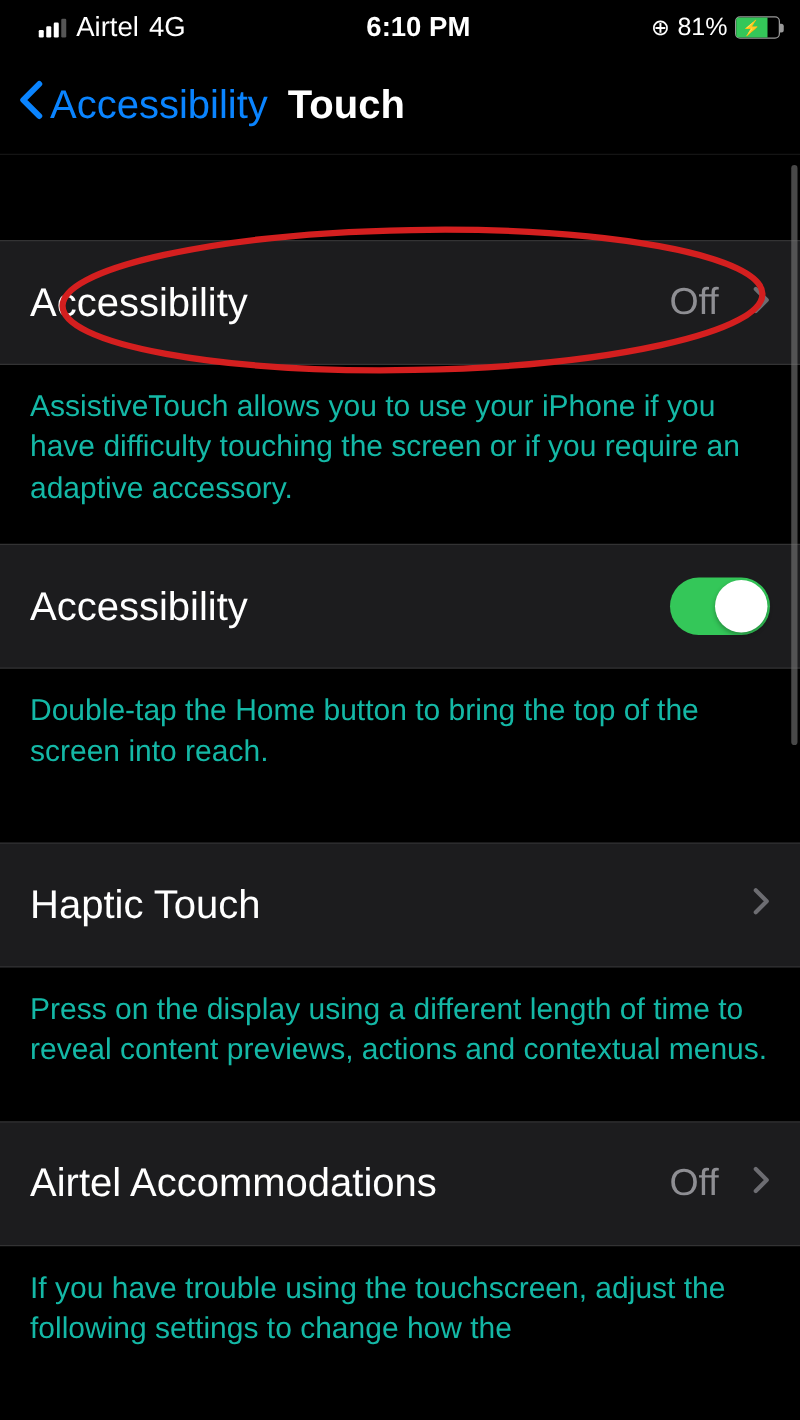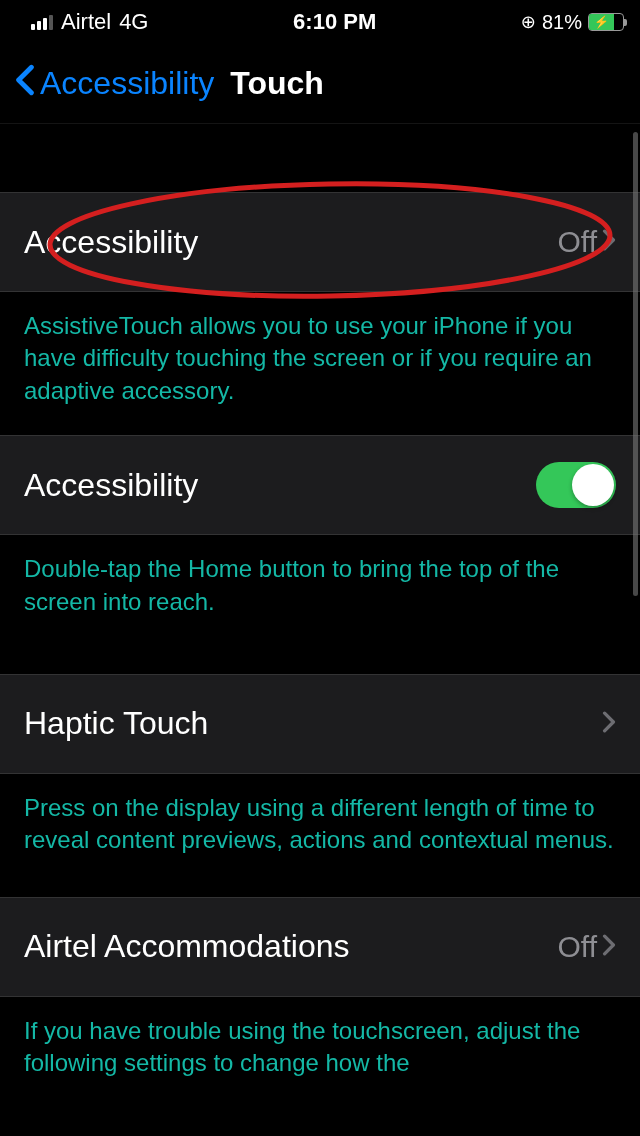--- a/index.html
+++ b/index.html
@@ -58,21 +58,21 @@
       height: 100px;
       display: flex;
       align-items: center;
       justify-content: space-between;
       padding: 0 24px 0 24px;
       border-top: 0.5px solid rgba(255,255,255,0.1);
       border-bottom: 0.5px solid rgba(255,255,255,0.1);
       position: relative;
     }
     .row-label { font-size: 32px; color: #fff; }
-    .row-right { display:flex; align-items:center; gap:5px; }
+    .row-right { display:flex; align-items:center; gap:27px; }
     .row-value { font-size: 30px; color: #8e8e93; }
     .chevron-right svg { width:14px; height:22px; }
     .chevron-right path { stroke:#6d6d72; }
     
     .desc-text {
       color:#14b8a6;
       font-size:24px;
       line-height: 1.35;
       padding: 18px 24px 28px 24px;
       background:#000;

